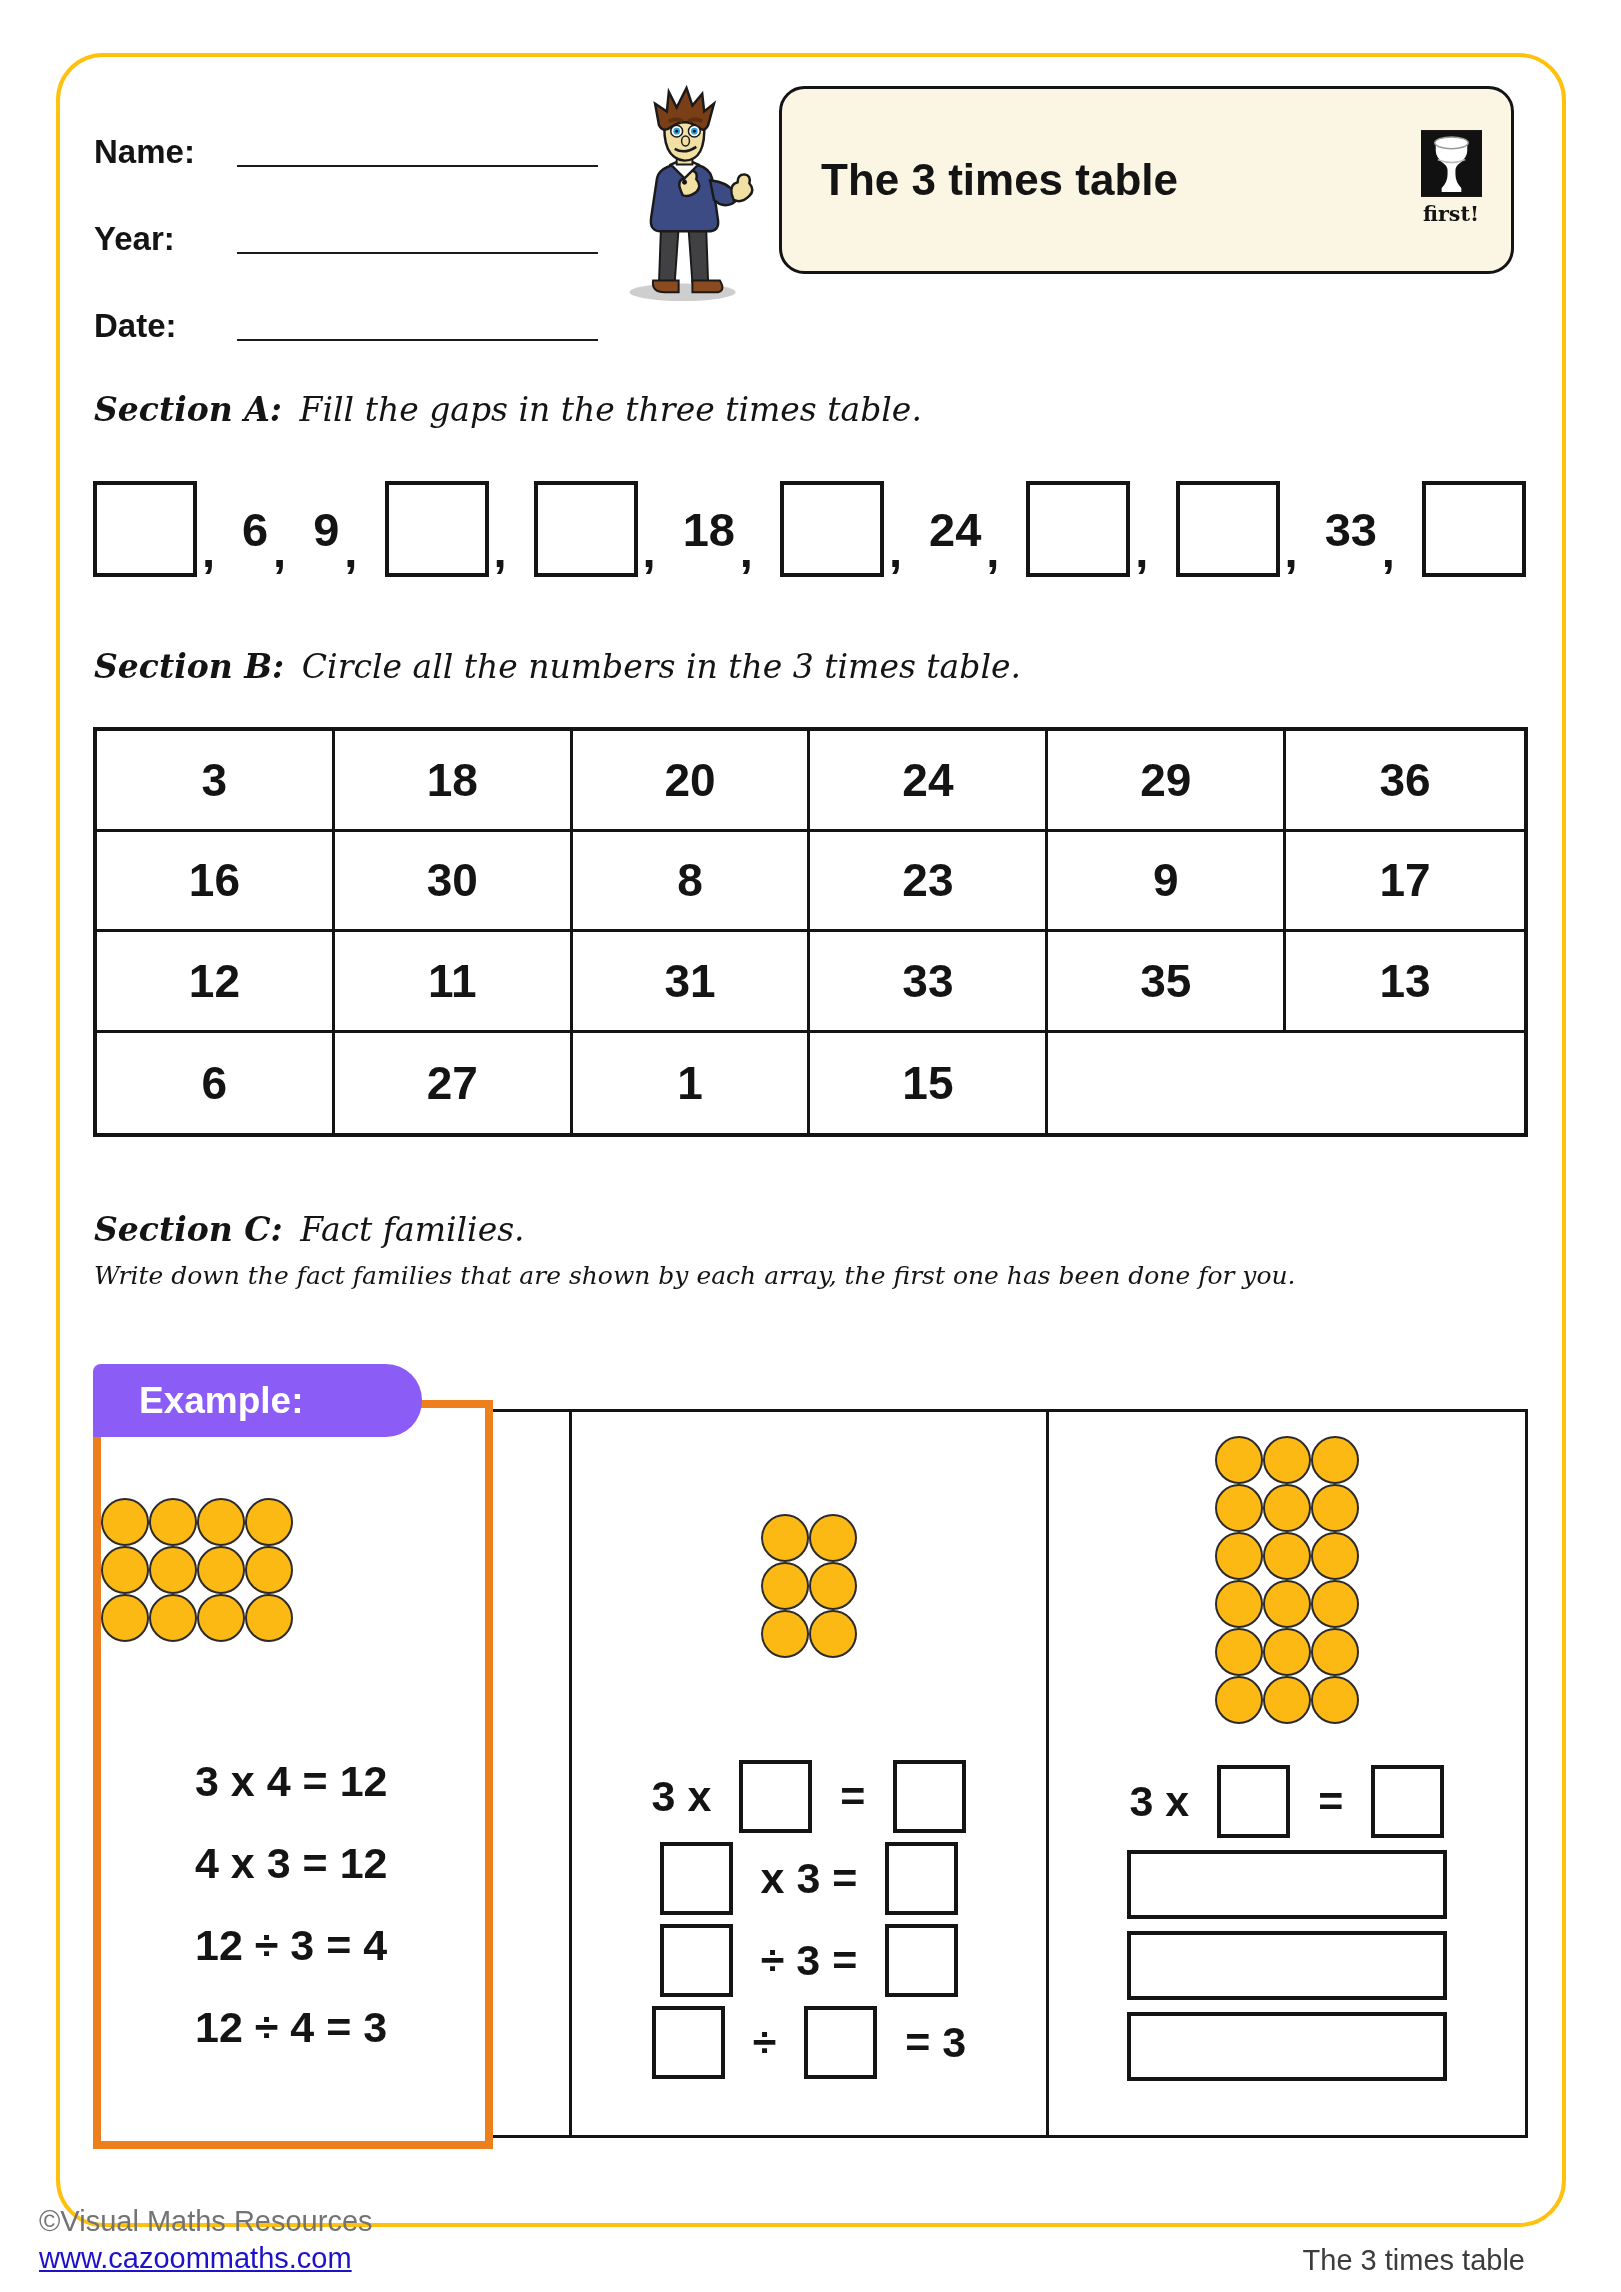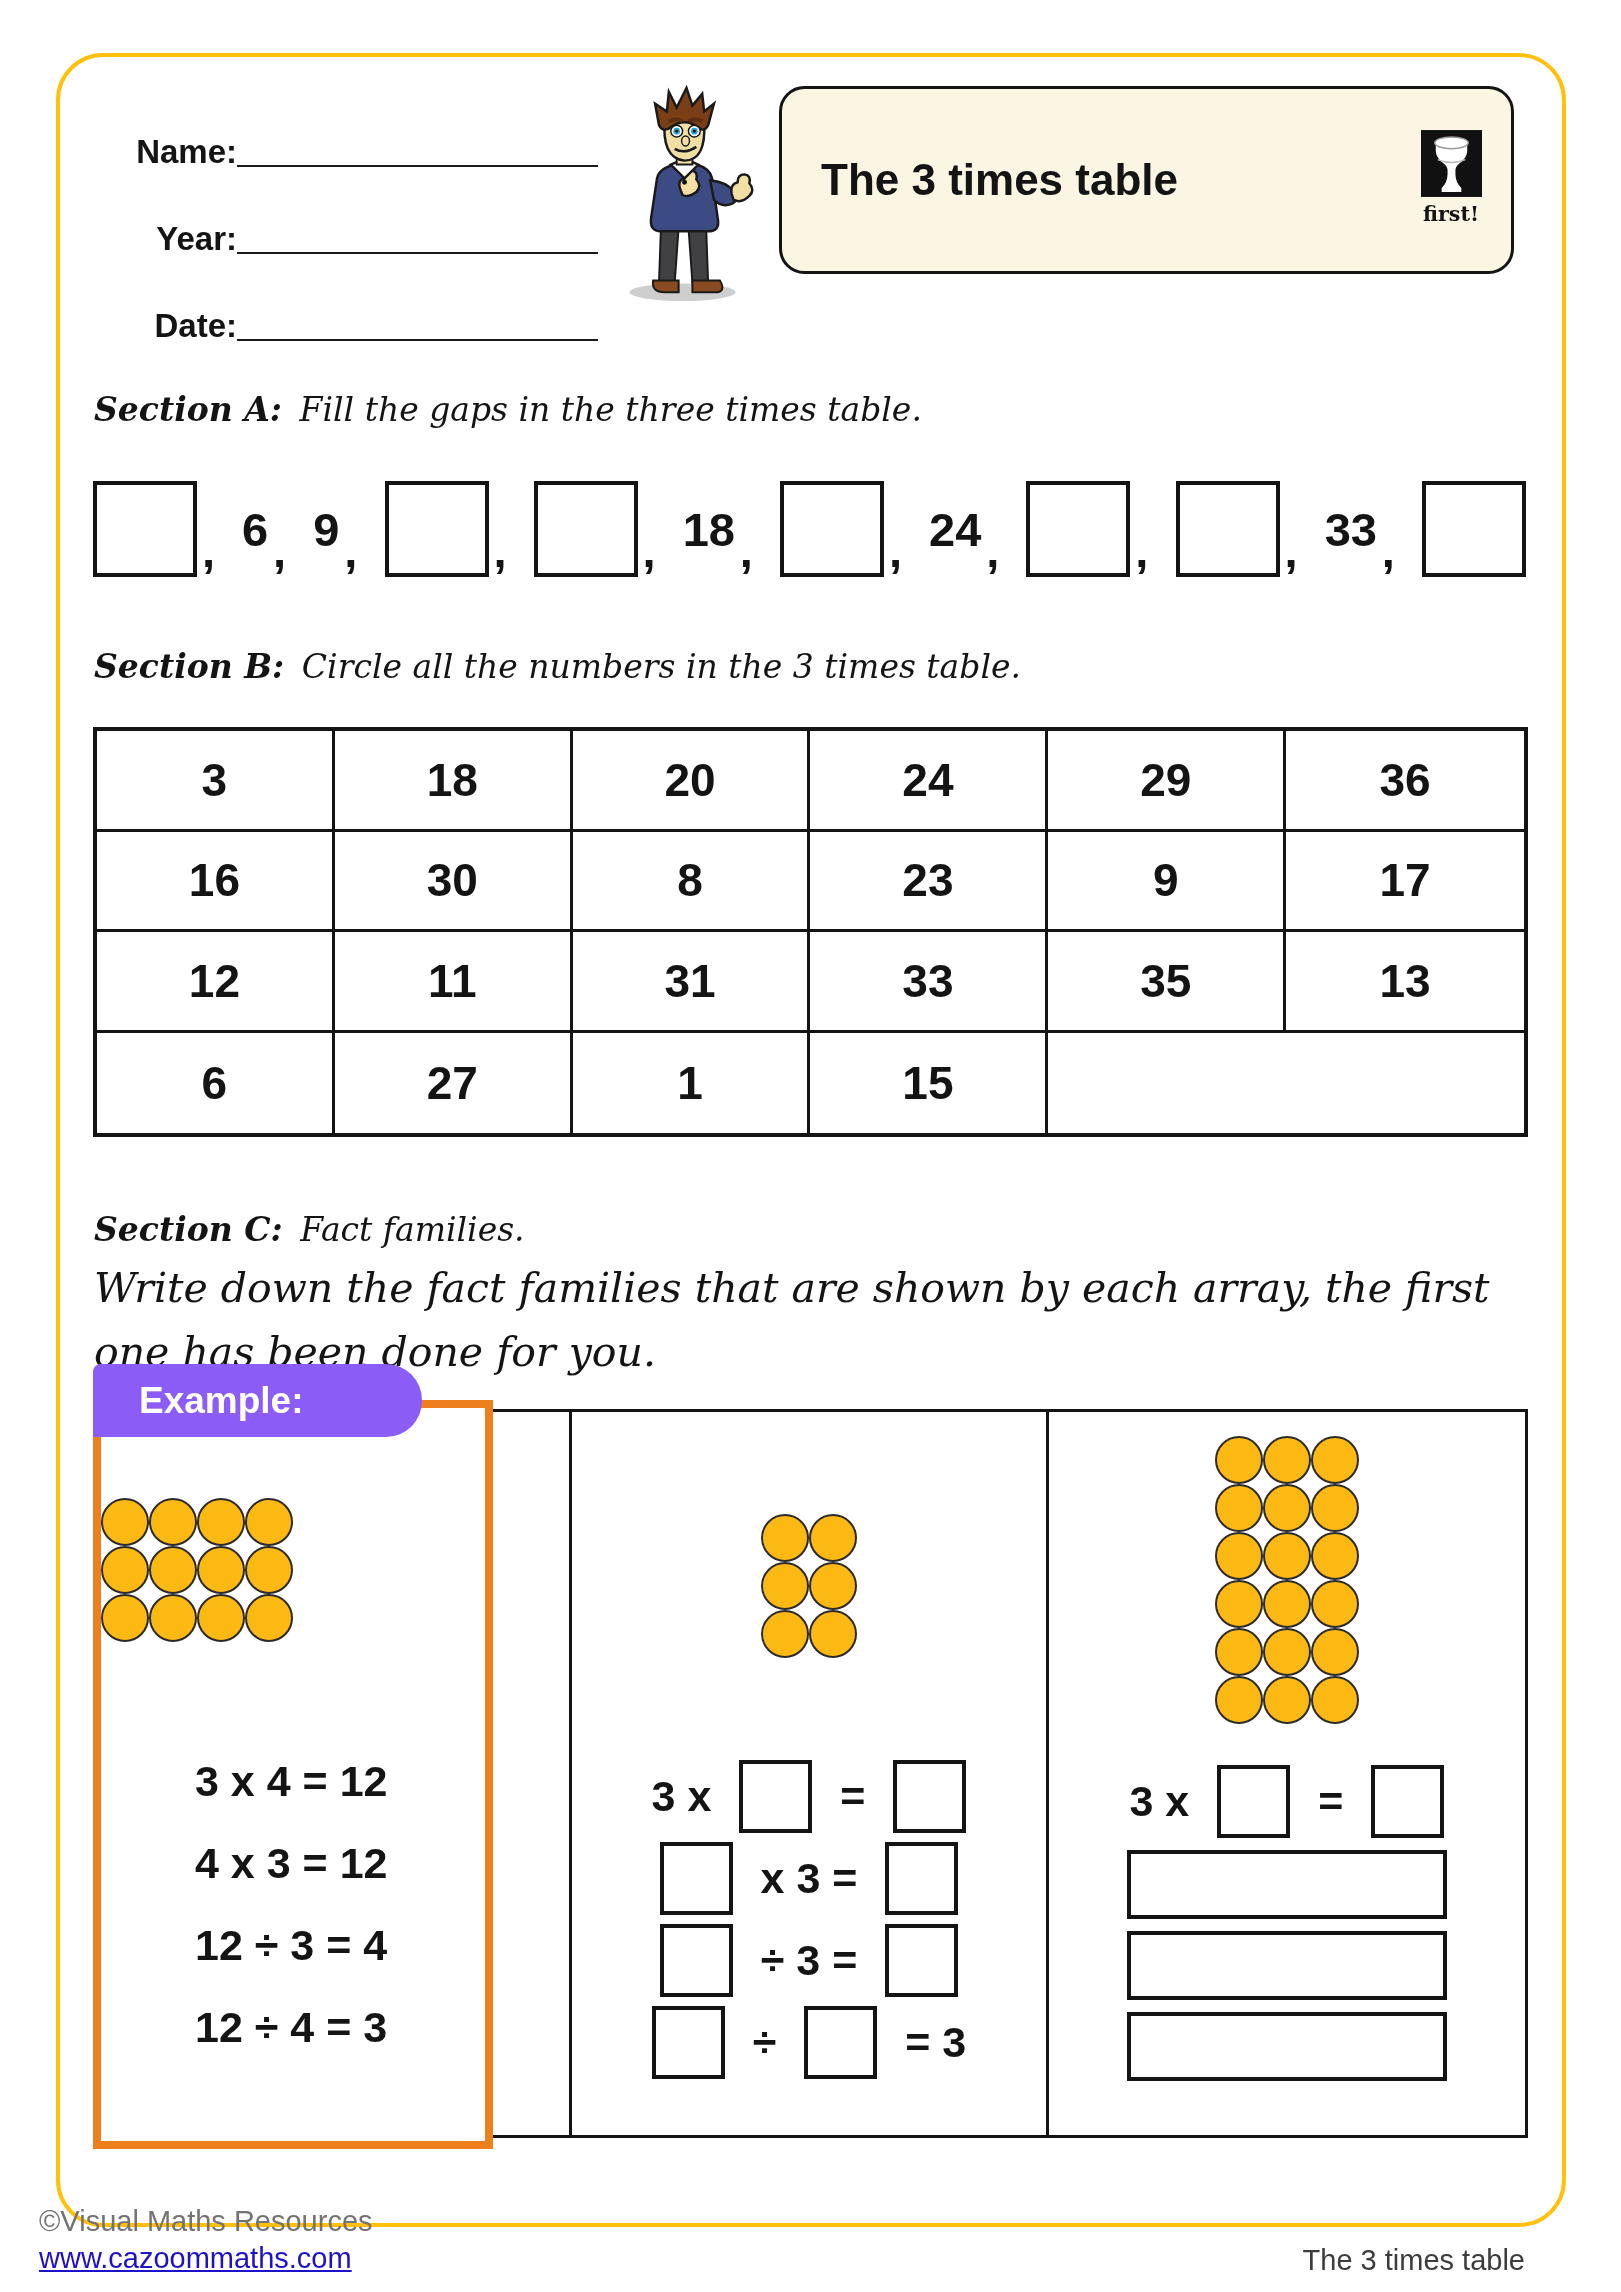--- a/index.html
+++ b/index.html
@@ -4,39 +4,39 @@
 <style>
   html,body{margin:0;padding:0;background:#fff;}
   .page{position:relative;width:1621px;height:2293px;background:#fff;overflow:hidden;
         font-family:"Liberation Sans",sans-serif;color:#141414;}
   .frame{position:absolute;left:56px;top:53px;width:1510px;height:2174px;
          border:4.9px solid #FFC10D;border-radius:47px;box-sizing:border-box;}
 
   
   .fields{position:absolute;left:94px;top:84px;width:504px;}
   .field-row{display:flex;align-items:flex-end;height:87px;}
-  .field-label{font-weight:bold;font-size:33px;width:143px;flex:none;text-align:right;}
+  .field-label{font-weight:bold;font-size:33px;width:143px;flex:none;}
   .field-line{flex:1;border-bottom:2px solid #1a1a1a;height:0;margin-bottom:3.9px;}
 
   .mascot{position:absolute;left:604px;top:84px;width:165px;height:222px;}
 
   .title-box{position:absolute;left:779px;top:86px;width:735px;height:188px;background:#FBF5E3;
              border:3.9px solid #141414;border-radius:25.5px;box-sizing:border-box;}
   .title-text{position:absolute;left:39px;top:0;height:100%;display:flex;align-items:center;
               font-size:44px;font-weight:bold;}
   .logo{position:absolute;right:23.5px;top:41px;width:73px;text-align:center;}
   .logo-text{font-family:"DejaVu Serif",serif;font-weight:bold;font-size:20.6px;margin-top:1px;}
 
   
   .section-header{position:absolute;left:94px;font-family:"DejaVu Serif",serif;font-size:33px;white-space:nowrap;}
   .sec-a{top:390px;} .sec-b{top:647px;} .sec-c{top:1210px;}
   .sec-label{font-weight:bold;font-style:italic;}
   .sec-instr{font-style:italic;margin-left:17.6px;}
   .sec-desc{position:absolute;left:94px;top:1257px;width:1423px;font-family:"DejaVu Serif",serif;
-            font-style:italic;font-size:41px;line-height:1.55;}
+            font-style:italic;font-size:25px;line-height:1.55;}
 
   
   .sequence{position:absolute;left:93px;top:480px;width:1433px;height:98px;display:flex;
             align-items:center;justify-content:space-between;}
   .seq-group{display:flex;align-items:center;height:98px;}
   .seq-box{width:104px;height:96px;border:4.9px solid #141414;box-sizing:border-box;background:#fff;flex:none;}
   .seq-num{font-size:47px;font-weight:bold;}
   .seq-comma{font-size:47px;font-weight:bold;align-self:flex-end;line-height:1;margin:0 2px 3.9px 4.9px;}
 
   

